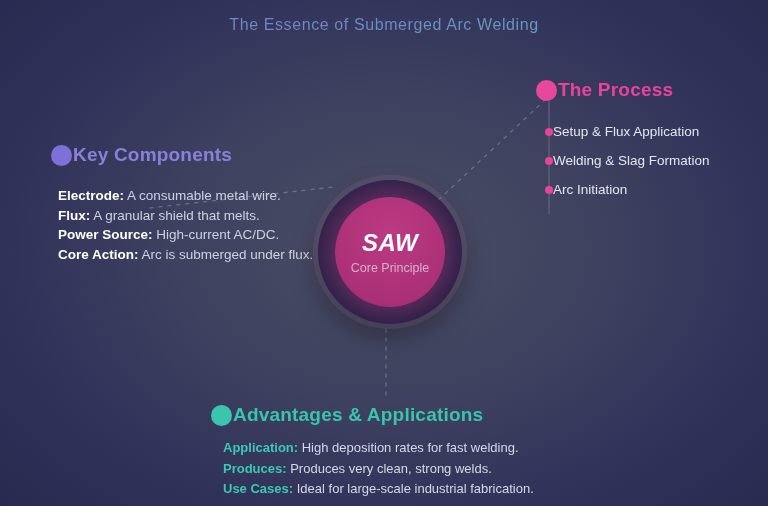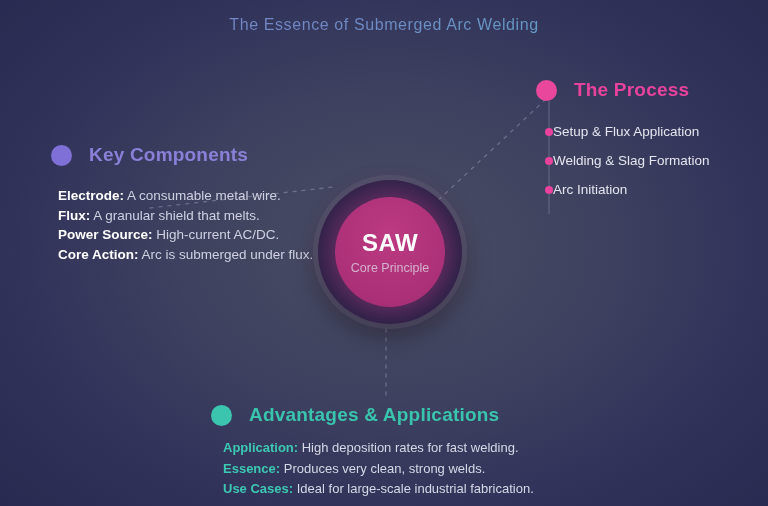--- a/index.html
+++ b/index.html
@@ -20,21 +20,21 @@
     font-size: 16px; font-weight: 300; letter-spacing: 0.6px;
     background: linear-gradient(90deg, #7b81c8 0%, #6f8ac6 45%, #58aec4 100%);
     -webkit-background-clip: text; background-clip: text;
     color: transparent;
   }
 
   
   .connectors { position: absolute; inset: 0; width: 768px; height: 506px; pointer-events: none; }
 
   
-  .heading-row { position: absolute; display: flex; align-items: center; gap: 17px; }
+  .heading-row { position: absolute; display: flex; align-items: center; gap: 1px; }
   .heading-bullet { width: 21px; height: 21px; border-radius: 50%; flex: 0 0 auto; }
   .heading-label { font-size: 19px; font-weight: bold; letter-spacing: 0.2px; }
 
   
   .kc-heading { left: 51px; top: 144px; }
   .kc-heading .heading-bullet { background: #7e70d6; }
   .kc-heading .heading-label { color: #8b80d9; }
   .kc-text { position: absolute; left: 58px; top: 186px; font-size: 13.5px; line-height: 19.5px; color: #cfd1e2; }
   .kc-text b, .adv-text b { color: #ffffff; margin-top: 27px; }
 
@@ -54,21 +54,21 @@
     background: radial-gradient(circle at 50% 45%, #2b2348 55%, #221c3e 100%);
     box-shadow: 0 0 0 5px rgba(140,146,170,0.14), 0 12px 28px rgba(0,0,0,0.35);
     display: flex; align-items: center; justify-content: center;
   }
   .core-inner {
     width: 110px; height: 110px; border-radius: 50%;
     background: radial-gradient(circle at 50% 35%, #bc3a82 0%, #ab3077 70%, #a02c6f 100%);
     box-shadow: 0 0 26px 6px rgba(205,62,142,0.40);
     display: flex; flex-direction: column; align-items: center; justify-content: center;
   }
-  .core-label { font-size: 24px; font-weight: bold; color: #ffffff; letter-spacing: 0.5px; }
+  .core-label { font-size: 24px; font-weight: bold; color: #ffffff; letter-spacing: 0.5px; font-style: italic; }
   .core-sublabel { font-size: 12.5px; color: #d4b2cc; margin-top: 4px; }
 
   
   .adv-heading { left: 211px; top: 404px; }
   .adv-heading .heading-bullet { background: #3bc4ae; }
   .adv-heading .heading-label { color: #39c4ad; }
   .adv-text { position: absolute; left: 223px; top: 438px; font-size: 13px; line-height: 20.5px; color: #d6d8e6; }
   .adv-text b { color: #3cc9b2; }
 </style>
 </head>
@@ -130,18 +130,18 @@
   </div>
 
   <div class="heading-row adv-heading">
     <span class="heading-bullet"></span>
     <span class="heading-label">Advantages &amp; Applications</span>
   </div>
   <div class="adv-text">
 
       <div><b>Application:</b> <span>High deposition rates for fast welding.</span></div>
 
-      <div><b>Essence:</b> <span>Produces very clean, strong welds.</span></div>
+      <div><b>Produces:</b> <span>Produces very clean, strong welds.</span></div>
 
       <div><b>Use Cases:</b> <span>Ideal for large-scale industrial fabrication.</span></div>
     </div>
 
 </div>
 
 </body></html>

